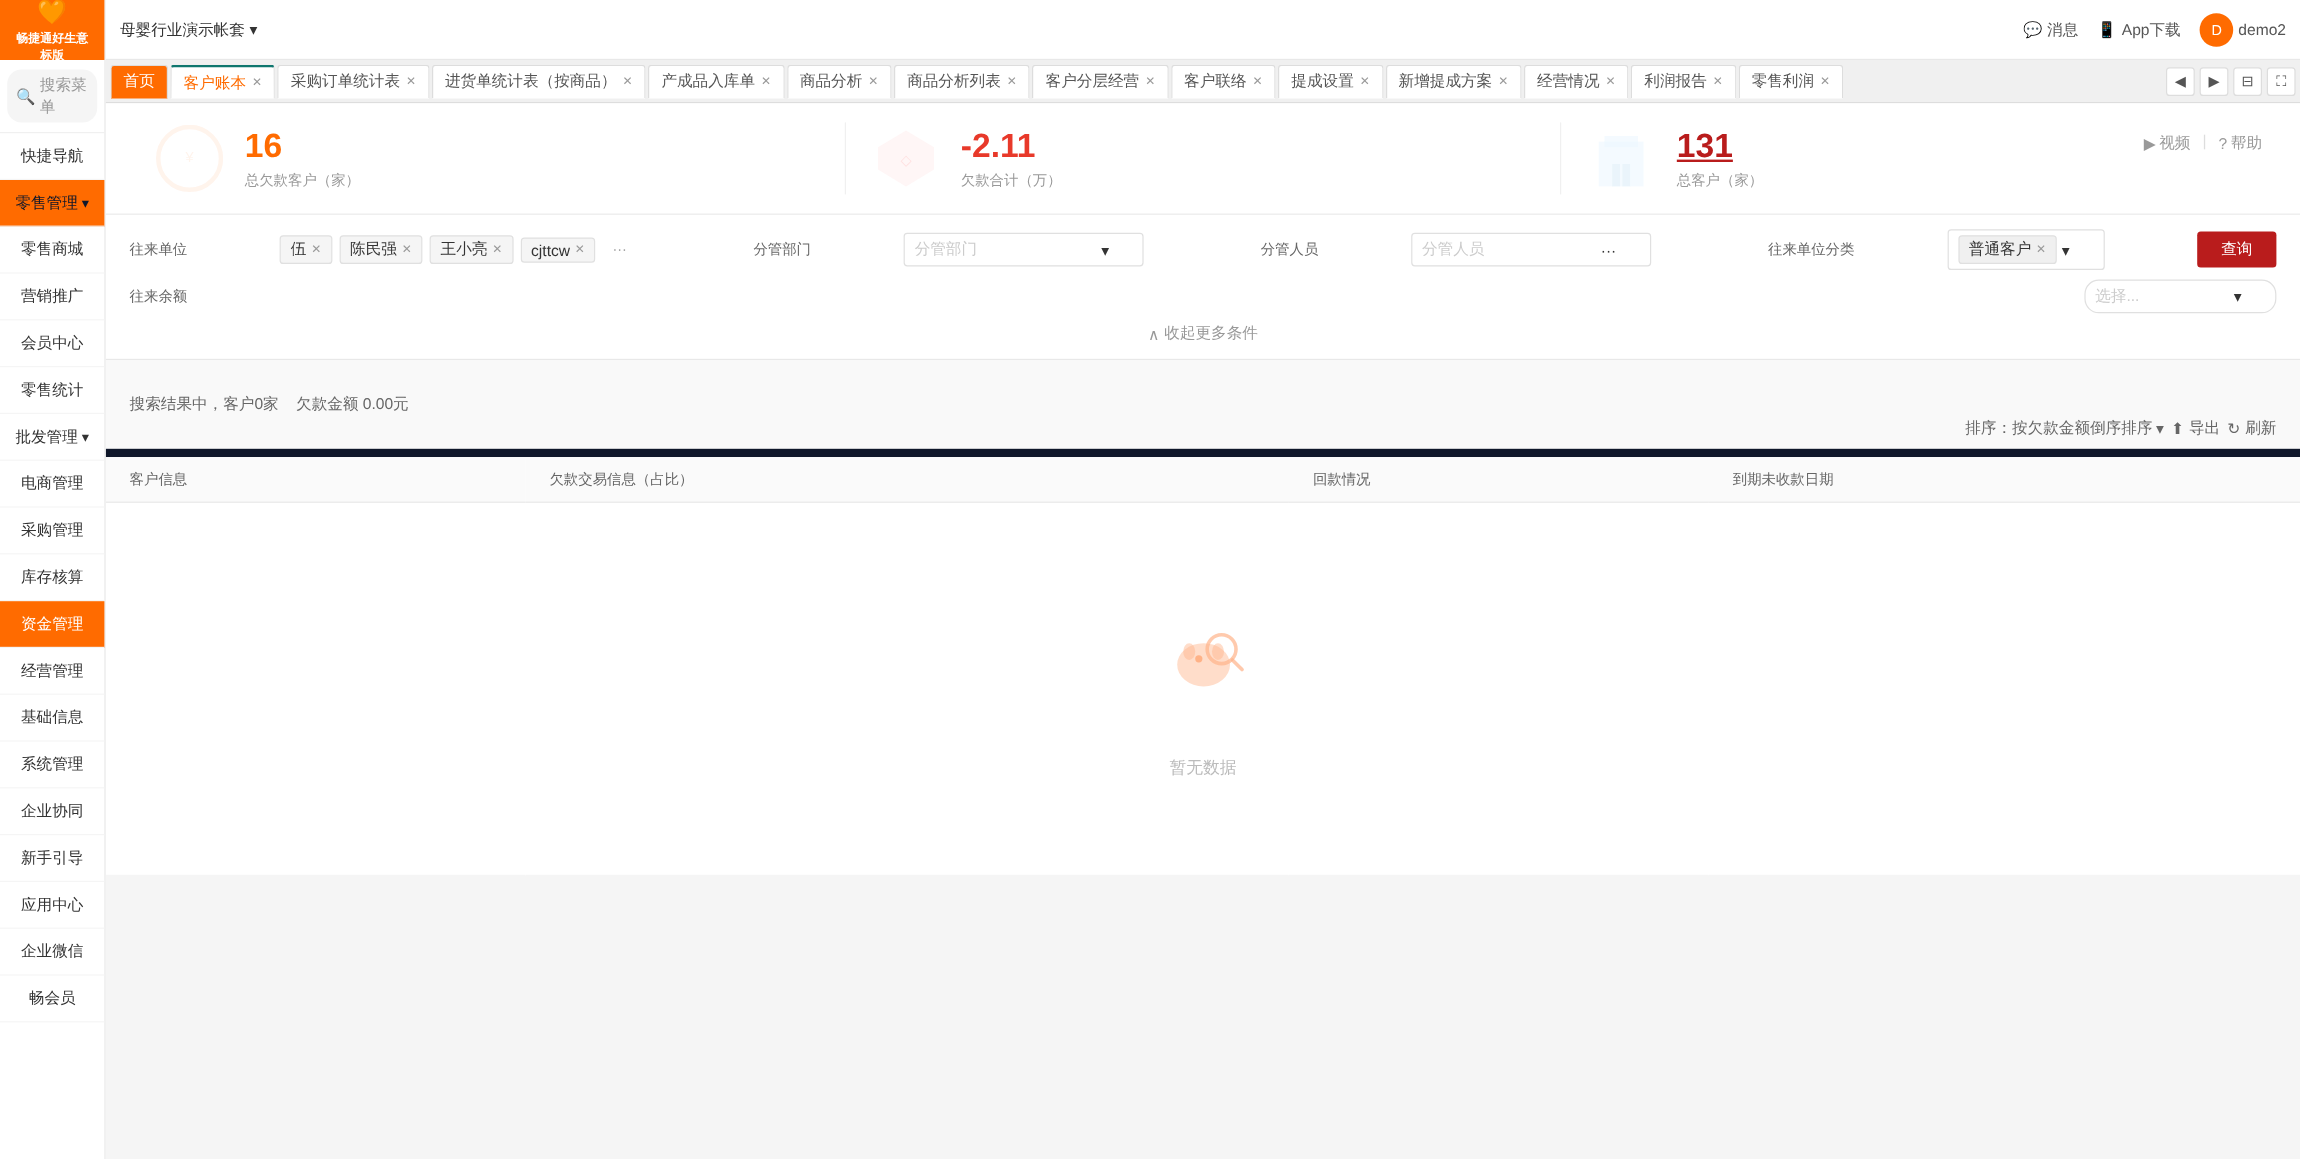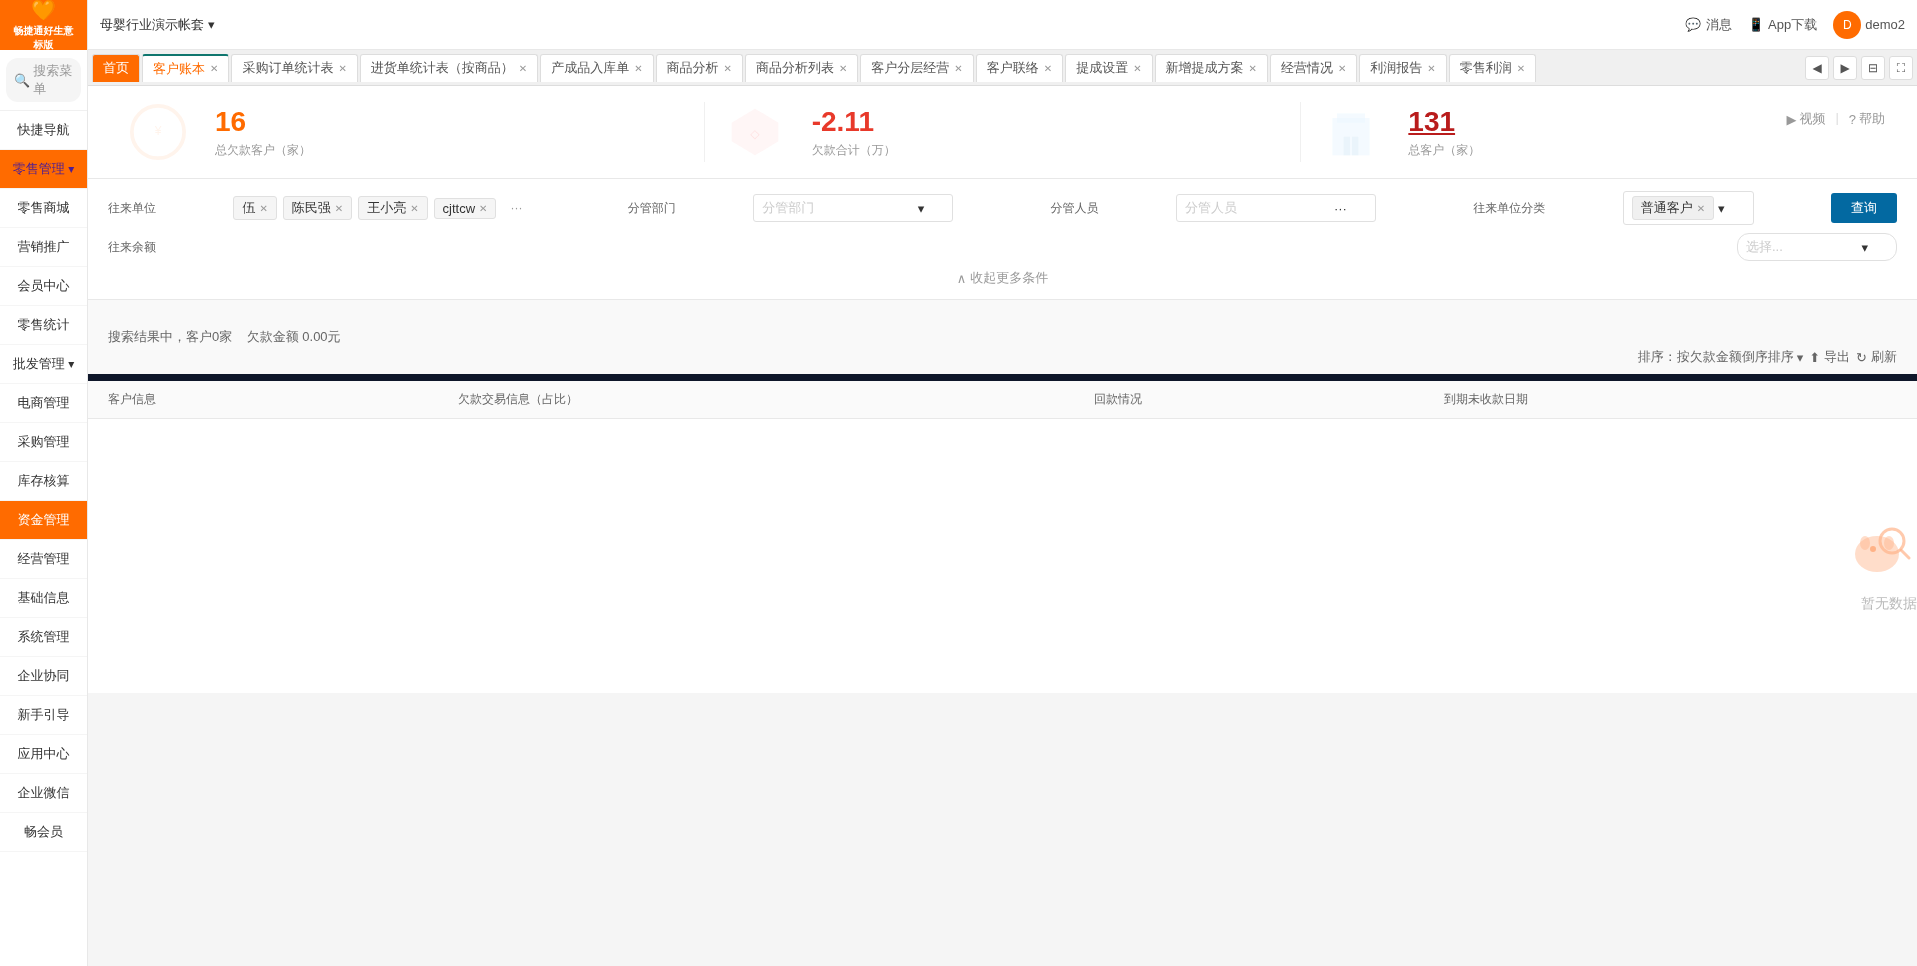--- a/index.html
+++ b/index.html
@@ -46,21 +46,21 @@
       cursor: pointer;
     }
     .sidebar-nav-item {
       padding: 10px 0;
       text-align: center;
       color: #333;
       cursor: pointer;
       font-size: 12px;
       border-bottom: 1px solid #f5f5f5;
     }
-    .sidebar-nav-item.active { background: #ff6b00; color: #4c1d95; }
+    .sidebar-nav-item.active { background: #ff6b00; color: #0f172a; }
 
     
     .main-area {
       flex: 1;
       display: flex;
       flex-direction: column;
       height: 100%;
       overflow: hidden;
     }
 
@@ -177,21 +177,21 @@
       display: flex;
       background: #fff;
       border-bottom: 1px solid #e8e8e8;
       padding: 16px 20px;
       gap: 0;
     }
     .stat-card {
       flex: 1;
       display: flex;
       align-items: center;
-      gap: 27px;
+      gap: 16px;
       padding: 0 20px;
       border-right: 1px solid #f0f0f0;
       position: relative;
     }
     .stat-card:last-child { border-right: none; }
     .stat-icon {
       width: 60px;
       height: 60px;
       display: flex;
       align-items: center;
@@ -271,21 +271,21 @@
       align-items: center;
       justify-content: center;
       gap: 4px;
       font-size: 12px;
       color: #999;
       cursor: pointer;
       margin: 4px auto 0;
       width: fit-content;
     }
     .query-btn {
-      background: #0369a1;
+      background: #b91c1c;
       color: #fff;
       border: none;
       border-radius: 3px;
       padding: 6px 20px;
       font-size: 13px;
       cursor: pointer;
     }
 
     
     .results-bar {
@@ -337,24 +337,25 @@
       padding: 12px 20px;
       border-bottom: 1px solid #f5f5f5;
       font-size: 13px;
       color: #333;
     }
 
     
     .empty-state {
       display: flex;
       flex-direction: column;
-      align-items: flex-end;
+      align-items: center;
       justify-content: center;
       padding: 80px 0;
       color: #ccc;
+      gap: 36px;
     }
     .empty-icon {
       width: 80px;
       height: 80px;
       margin-bottom: 16px;
     }
     .empty-text { font-size: 14px; color: #bbb; }
     ::-webkit-scrollbar { width: 6px; height: 6px; }
     ::-webkit-scrollbar-thumb { background: #ccc; border-radius: 3px; }
   </style>

